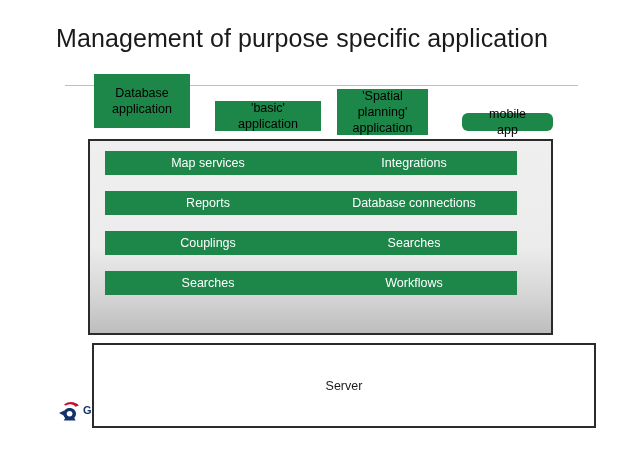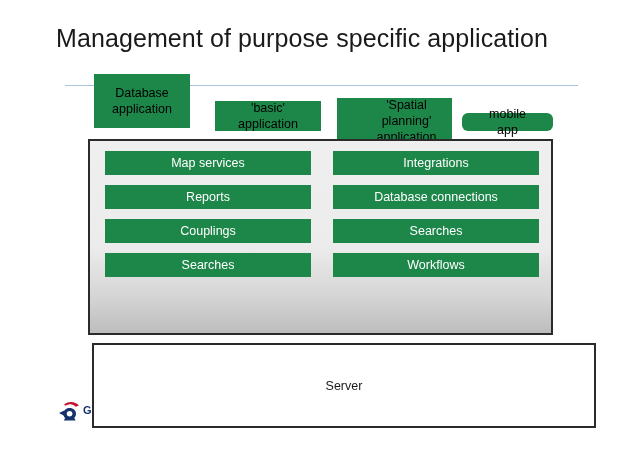--- a/index.html
+++ b/index.html
@@ -59,21 +59,21 @@
     display: block;
     white-space: nowrap;
   }
   .app-intranet {
     left: 94px;  top: 74px;  width: 96px;  height: 54px;
   }
   .app-basic {
     left: 215px; top: 101px; width: 106px;  height: 30px;
   }
   .app-spatial {
-    left: 337px; top: 98px;  width: 91px;  height: 46px; padding-left: 24px;
+    left: 337px; top: 89px;  width: 91px;  height: 46px;
   }
   .app-mobile {
     left: 462px; top: 113px; width: 91px;  height: 18px; border-radius: 6px;
   }
 
   
   .platform-panel {
     position: absolute;
     left: 88px;
     top: 139px;
@@ -84,22 +84,21 @@
     box-sizing: border-box;
   }
   .capability-grid {
     position: absolute;
     left: 15px;
     top: 10px;
     width: 434px;
   }
   .cap-row {
     display: flex;
-    justify-content: space-between;
-    margin-bottom: 10px;
+    margin-bottom: 16px;
   }
   .cap-pill {
     width: 206px;
     height: 24px;
     background: #1d8649;
     color: #ffffff;
     font-size: 12.5px;
     line-height: 24px;
     text-align: center;
     white-space: nowrap;

